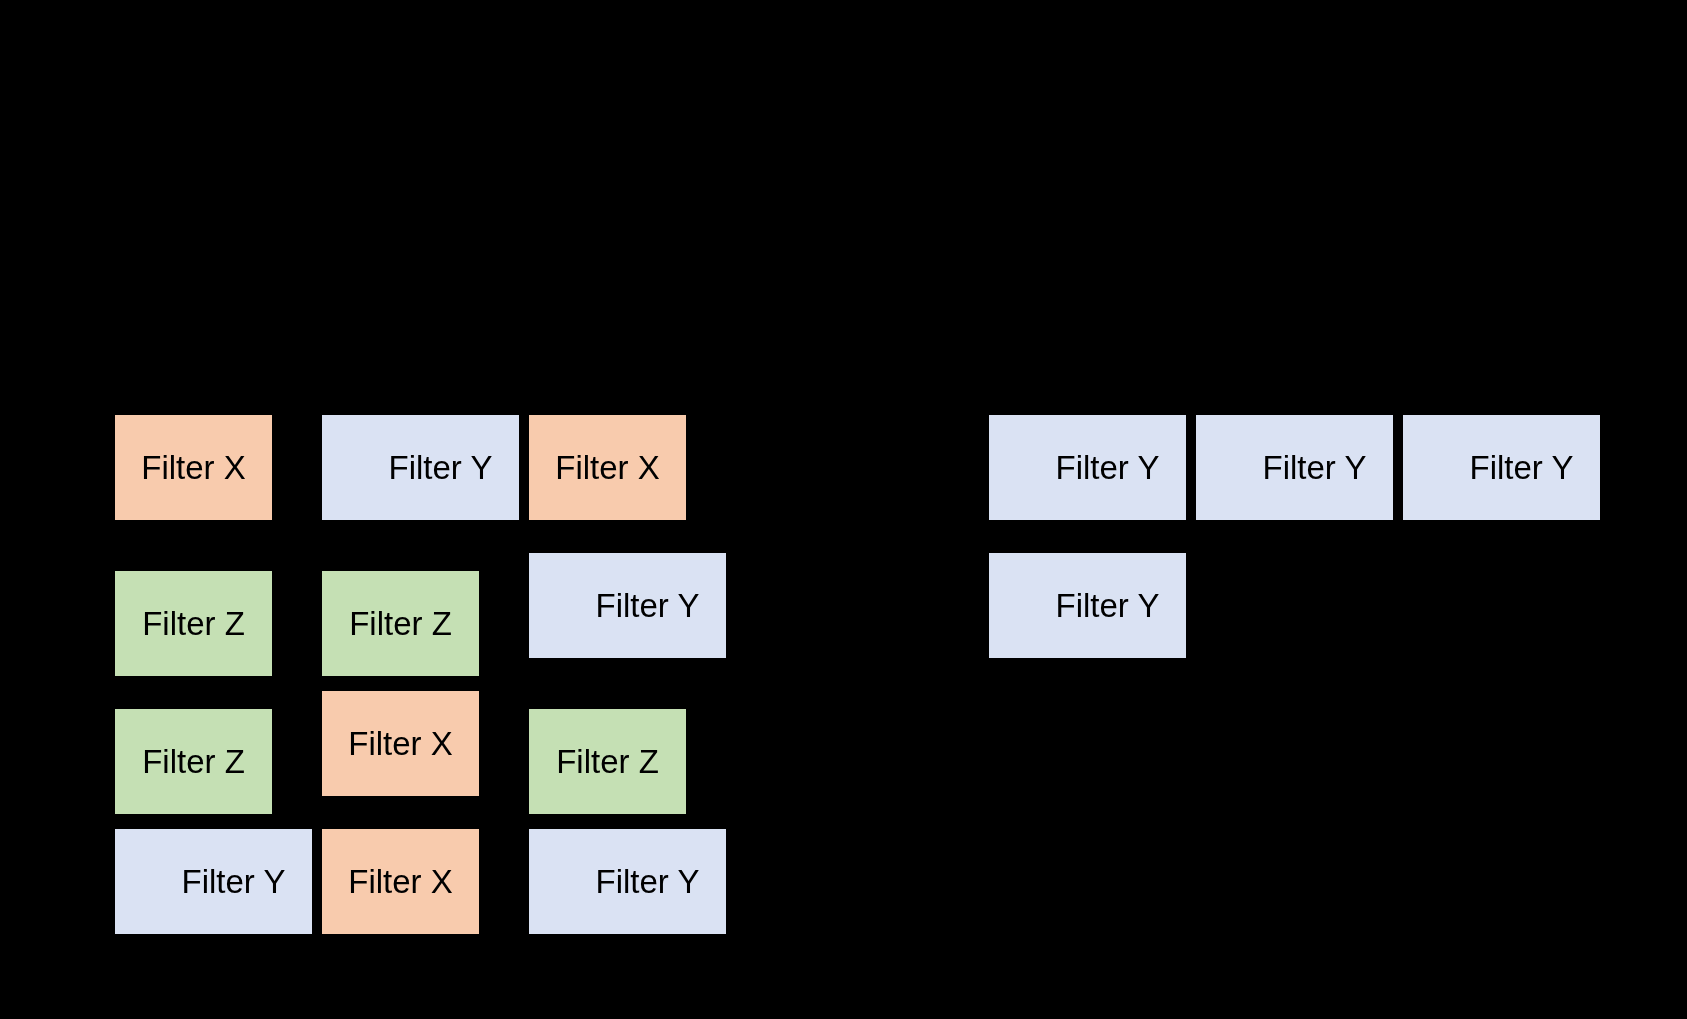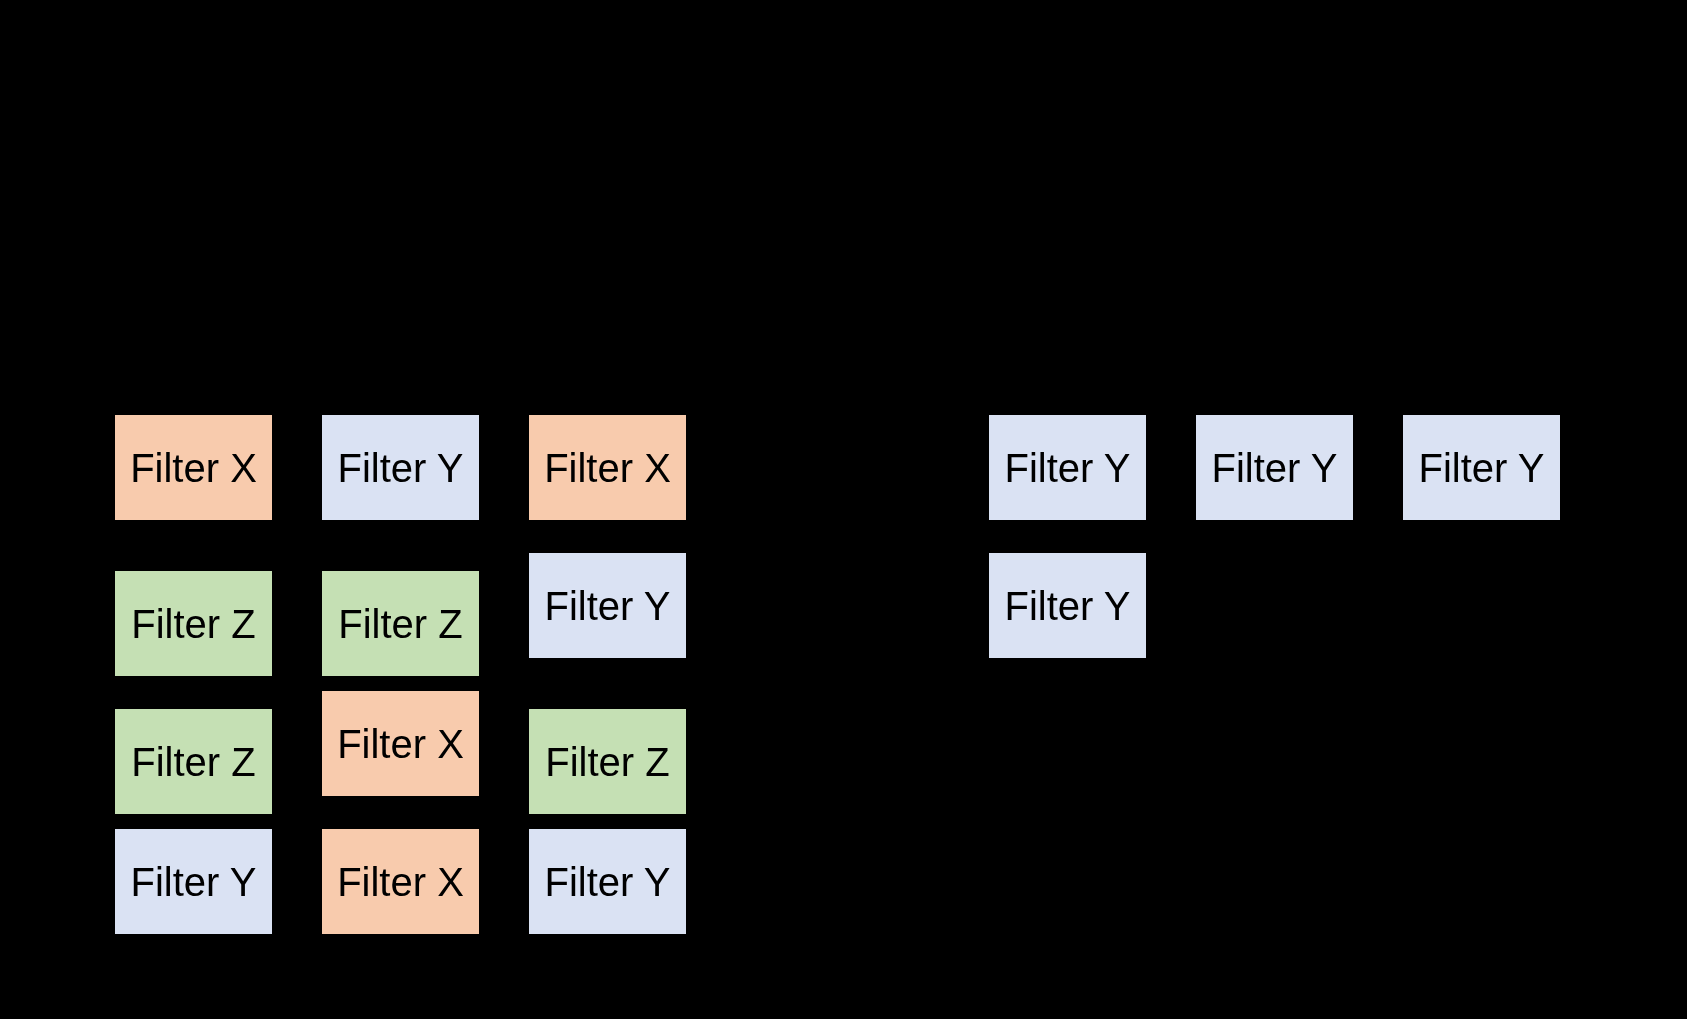--- a/index.html
+++ b/index.html
@@ -24,27 +24,27 @@
     row-gap: 33px;
   }
   #left-grid  { left: 115px; top: 415px; }
   #right-grid { left: 989px; top: 415px; }
   .filter-box {
     width: 157px;
     height: 105px;
     display: flex;
     align-items: center;
     justify-content: center;
-    font-size: 40px;
+    font-size: 33px;
     line-height: 1;
     color: var(--text-color, #000000);
     white-space: nowrap;
   }
   .filter-box.type-x { background: var(--color-x, #F8CBAD); }
-  .filter-box.type-y { background: var(--color-y, #DAE2F3); }
+  .filter-box.type-y { background: var(--color-y, #DAE2F3); padding-left: 40px; }
   .filter-box.type-z { background: var(--color-z, #C5E0B4); margin-top: 18px; }
 </style>
 </head>
 <body>
 
 <div id="canvas" style="--bg: #000000; --color-x: #F8CBAD; --color-y: #DAE2F3; --color-z: #C5E0B4; --text-color: #000000;">
   <div id="left-grid" class="filter-grid">
       <div class="filter-box type-x" style="grid-area: 1 / 1;">
         <span>Filter X</span>
       </div>

